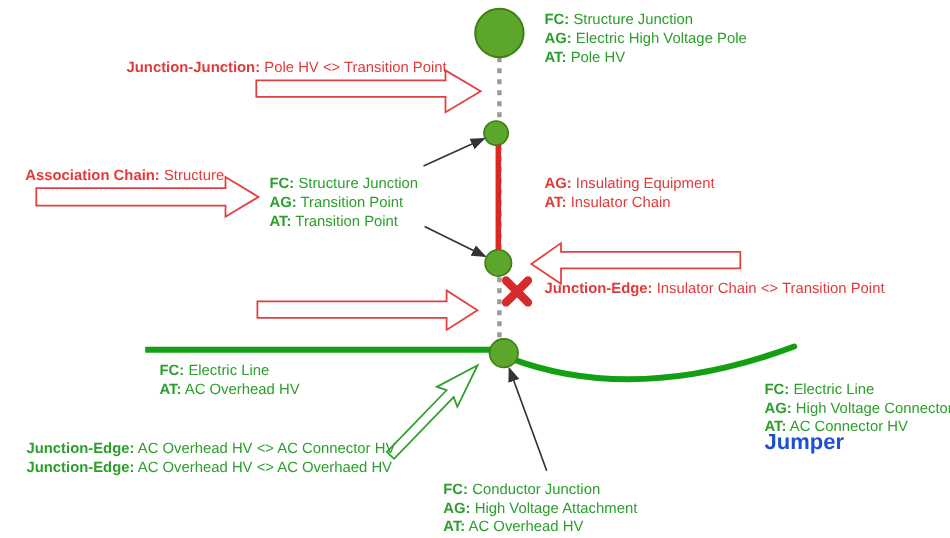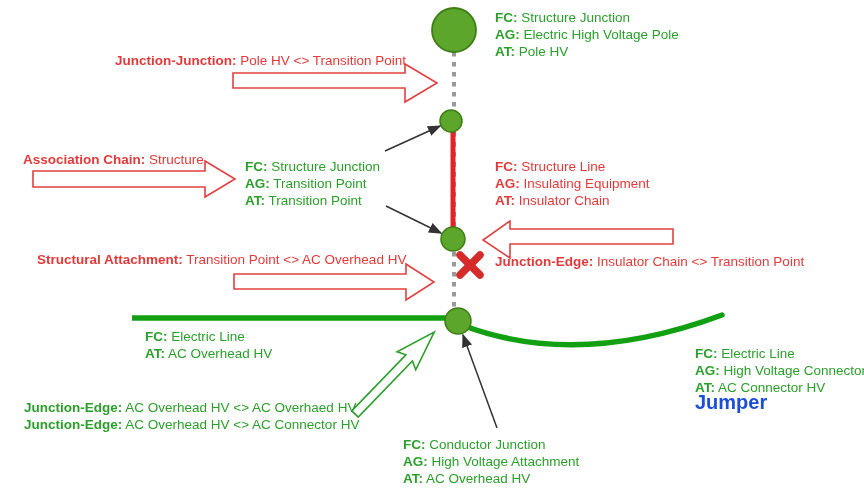--- a/index.html
+++ b/index.html
@@ -61,21 +61,20 @@
     <div><span class="b">AT:</span> <span>Pole HV</span></div>
   </div>
 
   <div class="block green" style="left:225px; top:158px">
     <div><span class="b">FC:</span> <span>Structure Junction</span></div>
     <div><span class="b">AG:</span> <span>Transition Point</span></div>
     <div><span class="b">AT:</span> <span>Transition Point</span></div>
   </div>
 
   <div class="block red" style="left:475px; top:158px">
-    <div><span class="b">FC:</span> <span>Structure Line</span></div>
     <div><span class="b">AG:</span> <span>Insulating Equipment</span></div>
     <div><span class="b">AT:</span> <span>Insulator Chain</span></div>
   </div>
 
   <div class="block green" style="left:125px; top:328px">
     <div><span class="b">FC:</span> <span>Electric Line</span></div>
     <div><span class="b">AT:</span> <span>AC Overhead HV</span></div>
   </div>
 
   <div class="block green" style="left:675px; top:345px">
@@ -92,26 +91,23 @@
   </div>
 
   <div class="block red" style="left:95px; top:52px">
     <span class="b">Junction-Junction:</span> <span>Pole HV &lt;&gt; Transition Point</span>
   </div>
 
   <div class="block red" style="left:3px; top:151px">
     <span class="b">Association Chain:</span> <span>Structure</span>
   </div>
 
-  <div class="block red" style="left:17px; top:251px">
-    <span class="b">Structural Attachment:</span> <span>Transition Point &lt;&gt; AC Overhead HV</span>
-  </div>
 
   <div class="block red" style="left:475px; top:253px">
     <span class="b">Junction-Edge:</span> <span>Insulator Chain &lt;&gt; Transition Point</span>
   </div>
 
   <div class="block green" style="left:4px; top:399px">
+    <div><span class="b">Junction-Edge:</span> <span>AC Overhead HV &lt;&gt; AC Connector HV</span></div>
     <div><span class="b">Junction-Edge:</span> <span>AC Overhead HV &lt;&gt; AC Overhaed HV</span></div>
-    <div><span class="b">Junction-Edge:</span> <span>AC Overhead HV &lt;&gt; AC Connector HV</span></div>
   </div>
 
 </div>
 
 </body></html>

